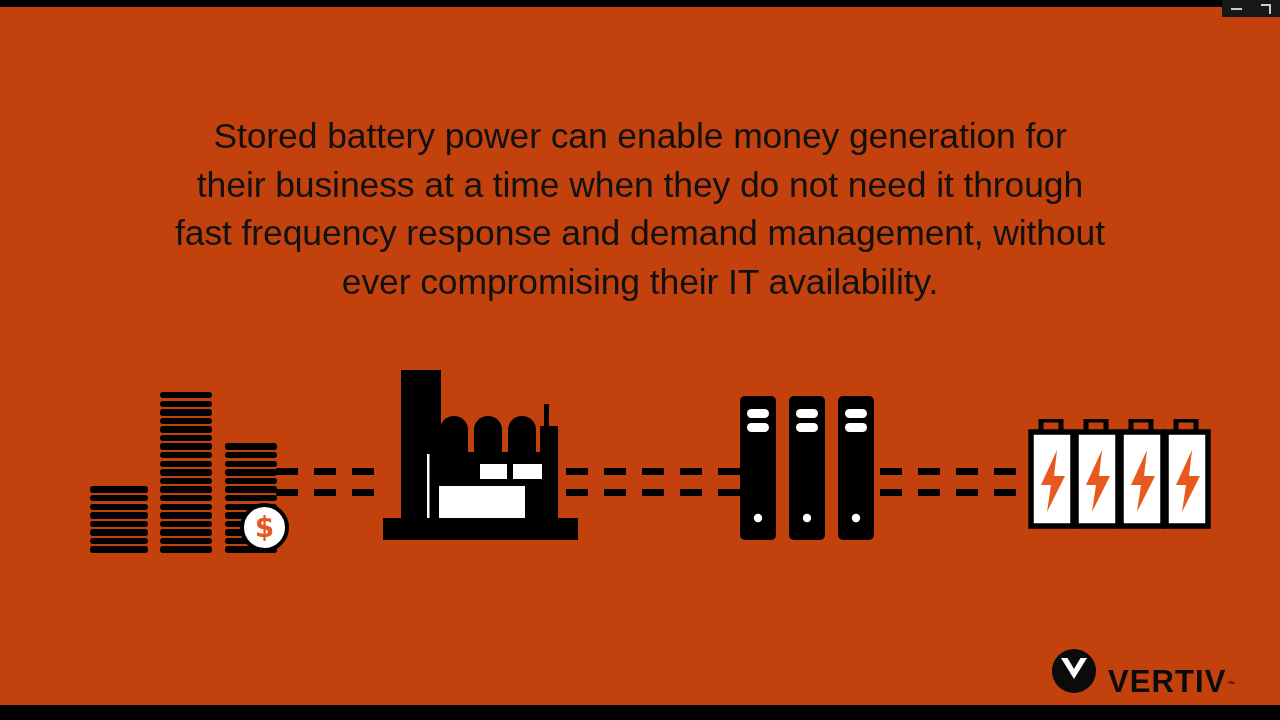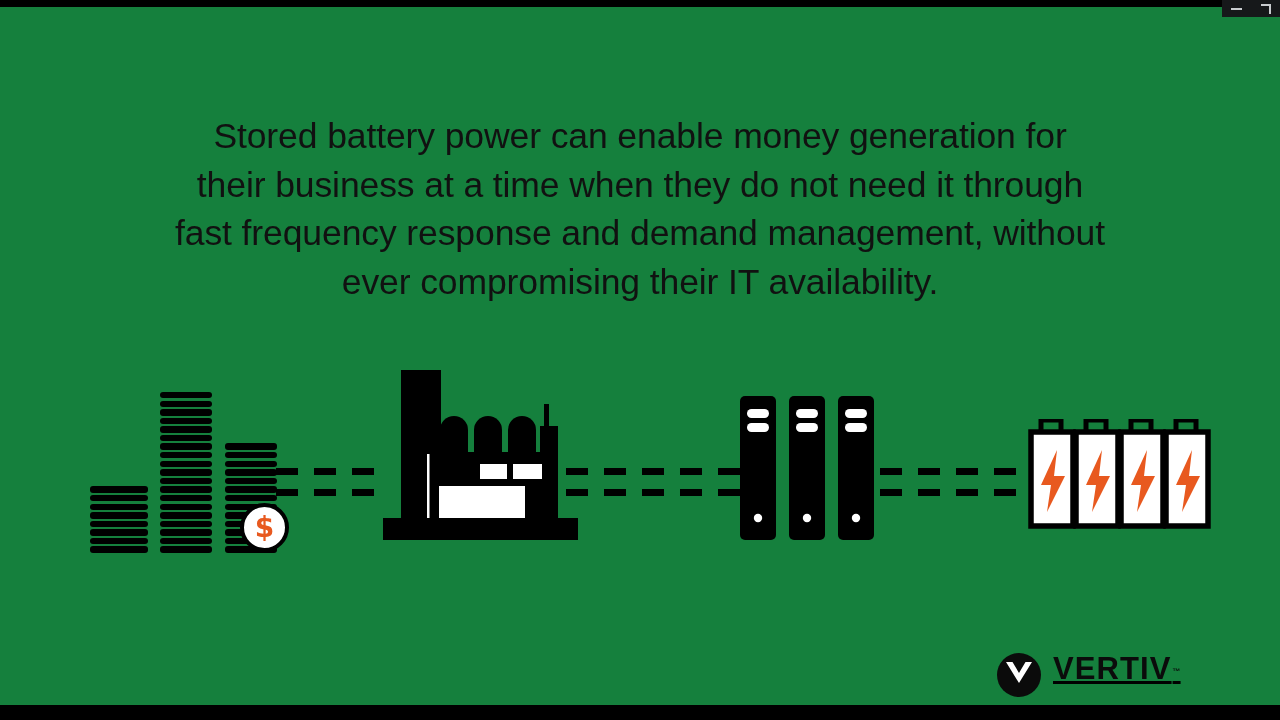--- a/index.html
+++ b/index.html
@@ -5,21 +5,21 @@
 <style>
   html, body {
     margin: 0;
     padding: 0;
     background: #000;
   }
   #stage {
     position: relative;
     width: 1280px;
     height: 720px;
-    background: #15803d;
+    background: #c2410c;
     overflow: hidden;
     font-family: "Liberation Sans", "DejaVu Sans", sans-serif;
   }
 
   
   .bar-top {
     position: absolute;
     left: 0; top: 0;
     width: 1280px; height: 7px;
     background: #000000;
@@ -158,28 +158,27 @@
     left: 1028px;
     top: 419px;
     width: 186px;
     height: 110px;
     z-index: 3;
   }
 
   
   .logo {
     position: absolute;
-    left: 997px;
+    left: 1052px;
     top: 653px;
     width: 204px;
     height: 44px;
     display: flex;
-    align-items: flex-start;
+    align-items: flex-end;
     z-index: 20;
-    text-decoration: underline;
   }
   .logo-mark { flex: 0 0 auto; }
   .logo-word {
     margin-left: 12px;
     font-size: 31px;
     font-weight: 700;
     letter-spacing: 1.1px;
     color: #0b0b0b;
     font-family: "Liberation Sans", sans-serif;
     line-height: 1;

